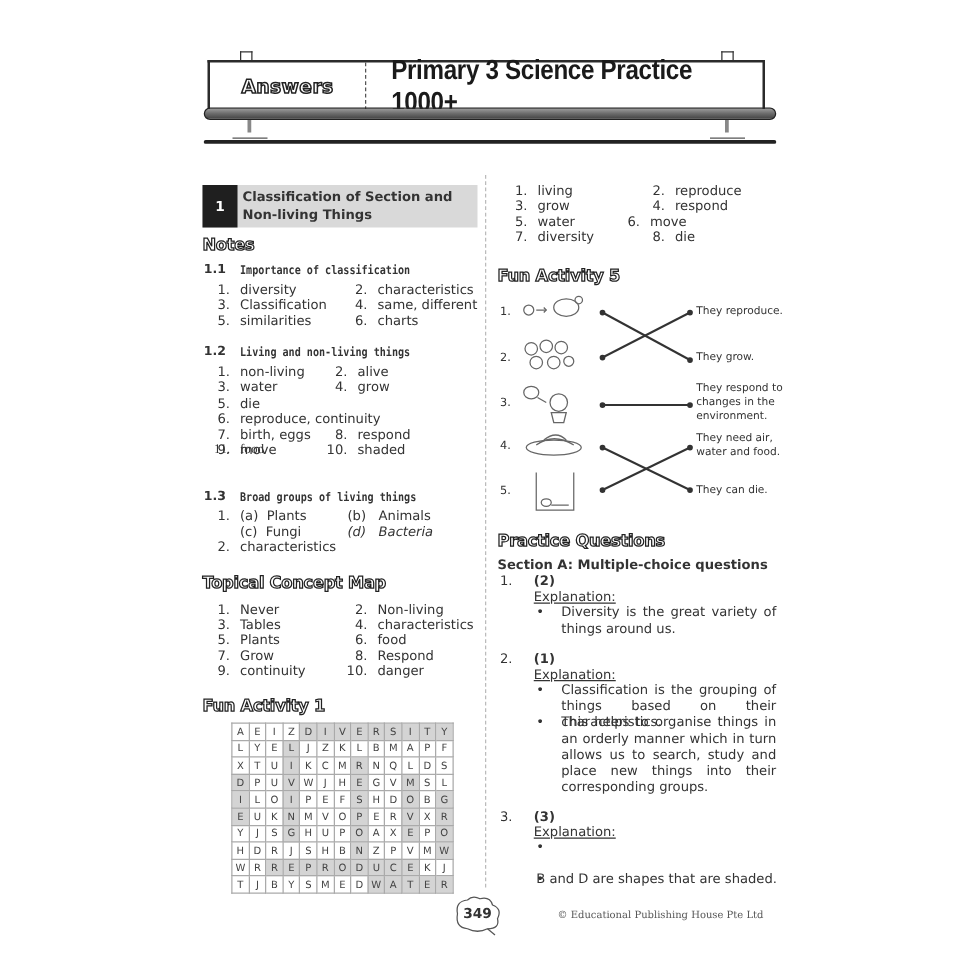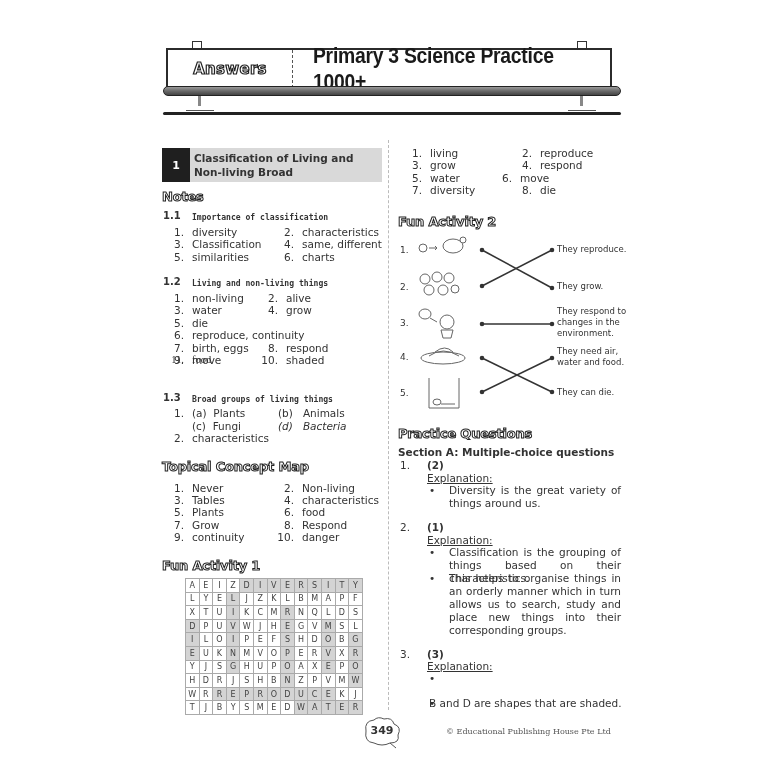--- a/index.html
+++ b/index.html
@@ -63,21 +63,21 @@
 <div class="abs" style="left:198px;top:96px;width:3px;height:10px;background:#888;"></div>
 <div class="abs" style="left:580px;top:96px;width:3px;height:10px;background:#888;"></div>
 <div class="abs grass" style="left:186px;top:100px;"></div>
 <div class="abs grass" style="left:568px;top:100px;"></div>
 <div class="abs ground"></div>
 
 <div class="abs divider"></div>
 
 <div class="abs sec-head">
   <div class="sec-num">1</div>
-  <div class="sec-title">Classification of Living and Non-living Broad</div>
+  <div class="sec-title">Classification of Section and Non-living Things</div>
 </div>
 
 <div class="abs fancy" style="left:162px;top:189px;">Notes</div>
 
 <div class="abs subnum" style="left:163px;top:210px;">1.1</div>
 <div class="abs subhead" style="left:192px;top:211px;">Importance of classification</div>
 <div class="abs item" style="left:162px;top:226px;"><span class="num">1.</span><span>diversity</span></div>
 <div class="abs item" style="left:272px;top:226px;"><span class="num">2.</span><span>characteristics</span></div>
 <div class="abs item" style="left:162px;top:238px;"><span class="num">3.</span><span>Classification</span></div>
 <div class="abs item" style="left:272px;top:238px;"><span class="num">4.</span><span>same, different</span></div>
@@ -284,21 +284,21 @@
 
 <div class="abs item" style="left:400px;top:147px;"><span class="num">1.</span><span>living</span></div>
 <div class="abs item" style="left:510px;top:147px;"><span class="num">2.</span><span>reproduce</span></div>
 <div class="abs item" style="left:400px;top:159px;"><span class="num">3.</span><span>grow</span></div>
 <div class="abs item" style="left:510px;top:159px;"><span class="num">4.</span><span>respond</span></div>
 <div class="abs item" style="left:400px;top:172px;"><span class="num">5.</span><span>water</span></div>
 <div class="abs item" style="left:490px;top:172px;"><span class="num">6.</span><span>move</span></div>
 <div class="abs item" style="left:400px;top:184px;"><span class="num">7.</span><span>diversity</span></div>
 <div class="abs item" style="left:510px;top:184px;"><span class="num">8.</span><span>die</span></div>
 
-<div class="abs fancy" style="left:398px;top:214px;">Fun Activity 2</div>
+<div class="abs fancy" style="left:398px;top:214px;">Fun Activity 5</div>
 
 <div class="abs fa-num" style="left:400px;top:245px;">1.</div>
 <div class="abs fa-num" style="left:400px;top:282px;">2.</div>
 <div class="abs fa-num" style="left:400px;top:318px;">3.</div>
 <div class="abs fa-num" style="left:400px;top:352px;">4.</div>
 <div class="abs fa-num" style="left:400px;top:388px;">5.</div>
 
 <svg class="abs" style="left:415px;top:234px;" width="65" height="180">
   <g fill="none" stroke="#666" stroke-width="1">
     <g>

